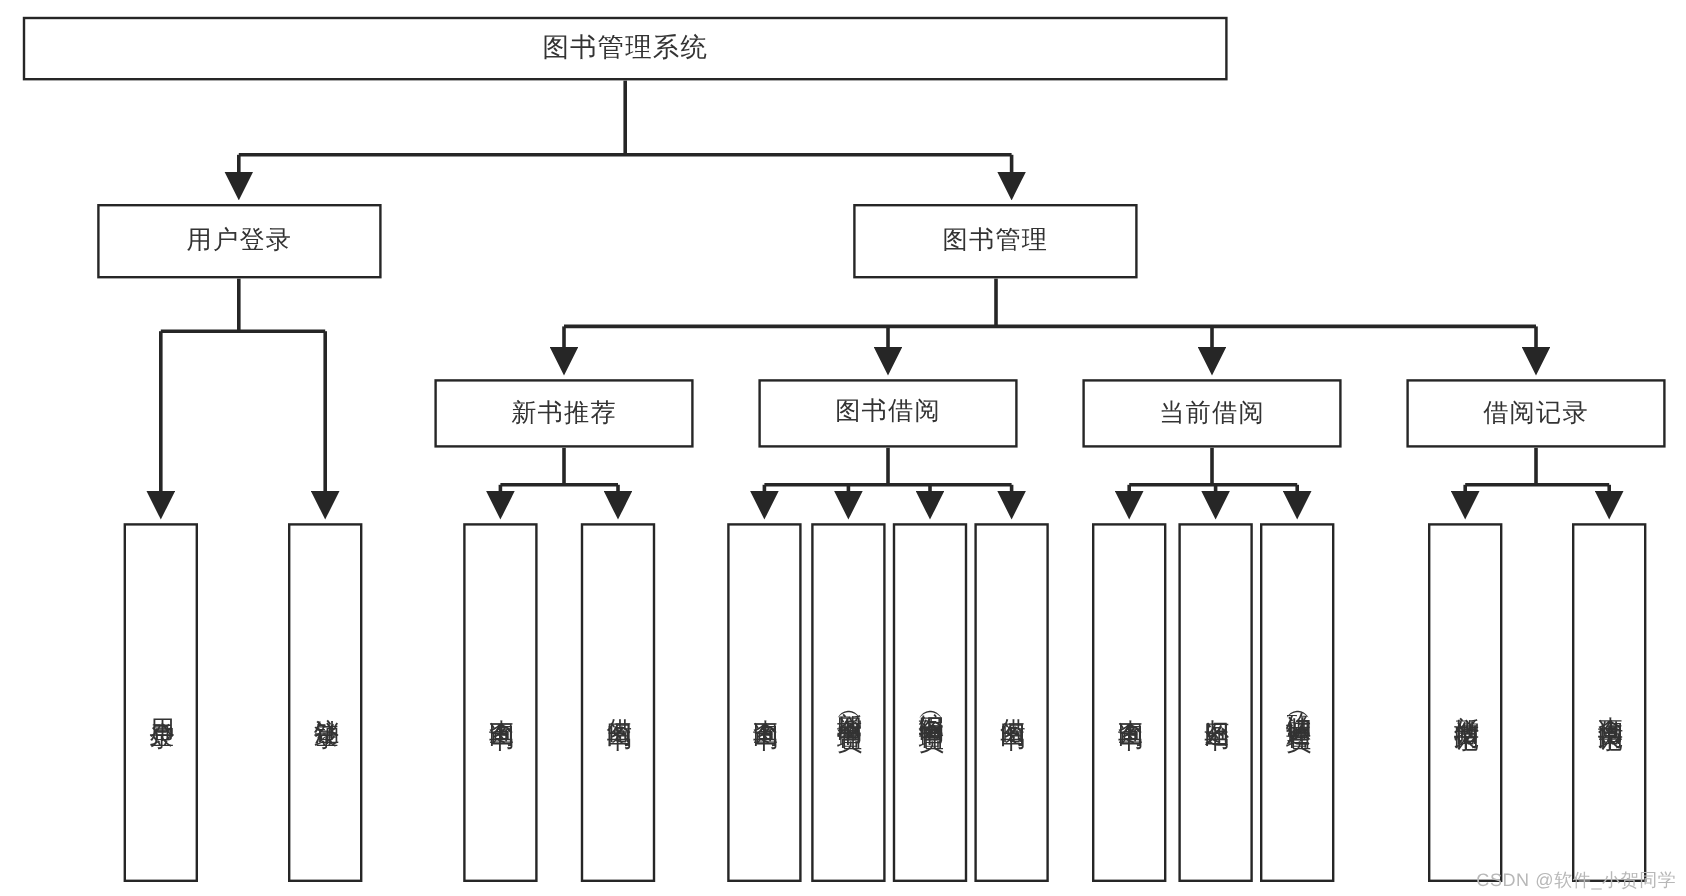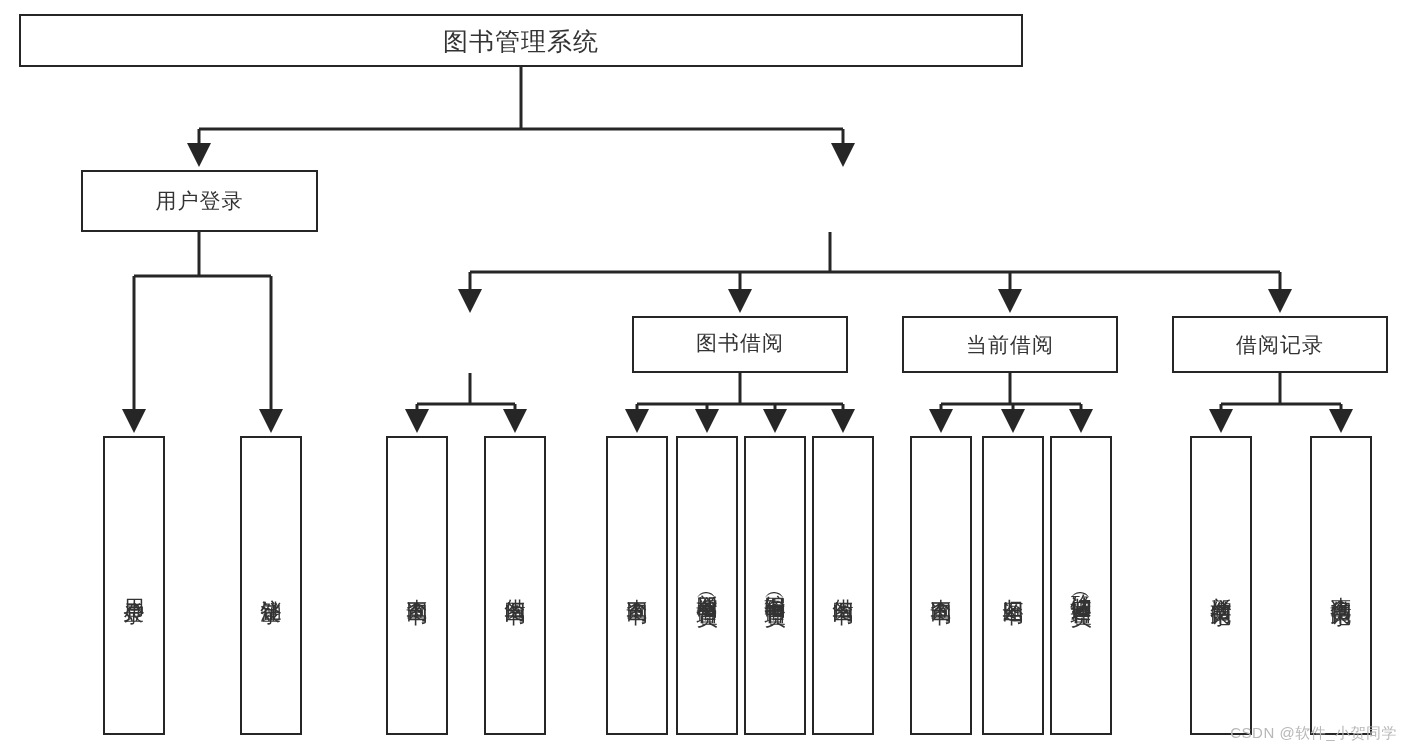--- a/index.html
+++ b/index.html
@@ -34,21 +34,21 @@
     justify-content: center;
     text-align: center;
     z-index: 2;
   }
   .node.h {
     font-size: 21px;
     line-height: 1.2;
     letter-spacing: 1px;
   }
   .node.root {
-    font-size: 25px;
+    font-size: 22px;
   }
   .node.v {
     writing-mode: vertical-rl;
     text-orientation: upright;
     font-size: 21px;
     line-height: 1.15;
     letter-spacing: 2px;
     padding: 6px 0;
   }
   .node.v .vtext {
@@ -119,21 +119,23 @@
       <path d="M 1280 373 L 1280 404"></path>
       <path d="M 1221 404 L 1341 404"></path>
       <path d="M 1221 404 L 1221 429" marker-end="url(#arrow)"></path>
       <path d="M 1341 404 L 1341 429" marker-end="url(#arrow)"></path>
     </g>
   </svg>
 
   <div class="node h root" style="left: 19px; top: 14px; width: 1004px; height: 53px;">图书管理系统</div>
 
   <div class="node h" style="left: 81px; top: 170px; width: 237px; height: 62px;">用户登录</div>
+  <div class="node h" style="left: 711px; top: 170px; width: 237px; height: 62px;">图书管理</div>
 
+  <div class="node h" style="left: 362px; top: 316px; width: 216px; height: 57px;">新书推荐</div>
   <div class="node h" style="left: 632px; top: 316px; width: 216px; height: 57px; font-family: Liberation Mono, monospace;">图书借阅</div>
   <div class="node h" style="left: 902px; top: 316px; width: 216px; height: 57px;">当前借阅</div>
   <div class="node h" style="left: 1172px; top: 316px; width: 216px; height: 57px;">借阅记录</div>
 
   <div class="node v" style="left: 103px; top: 436px; width: 62px; height: 299px;">
       <span class="vtext">用户登录</span>
     </div>
   <div class="node v" style="left: 240px; top: 436px; width: 62px; height: 299px;">
       <span class="vtext">注销登录</span>
     </div>

